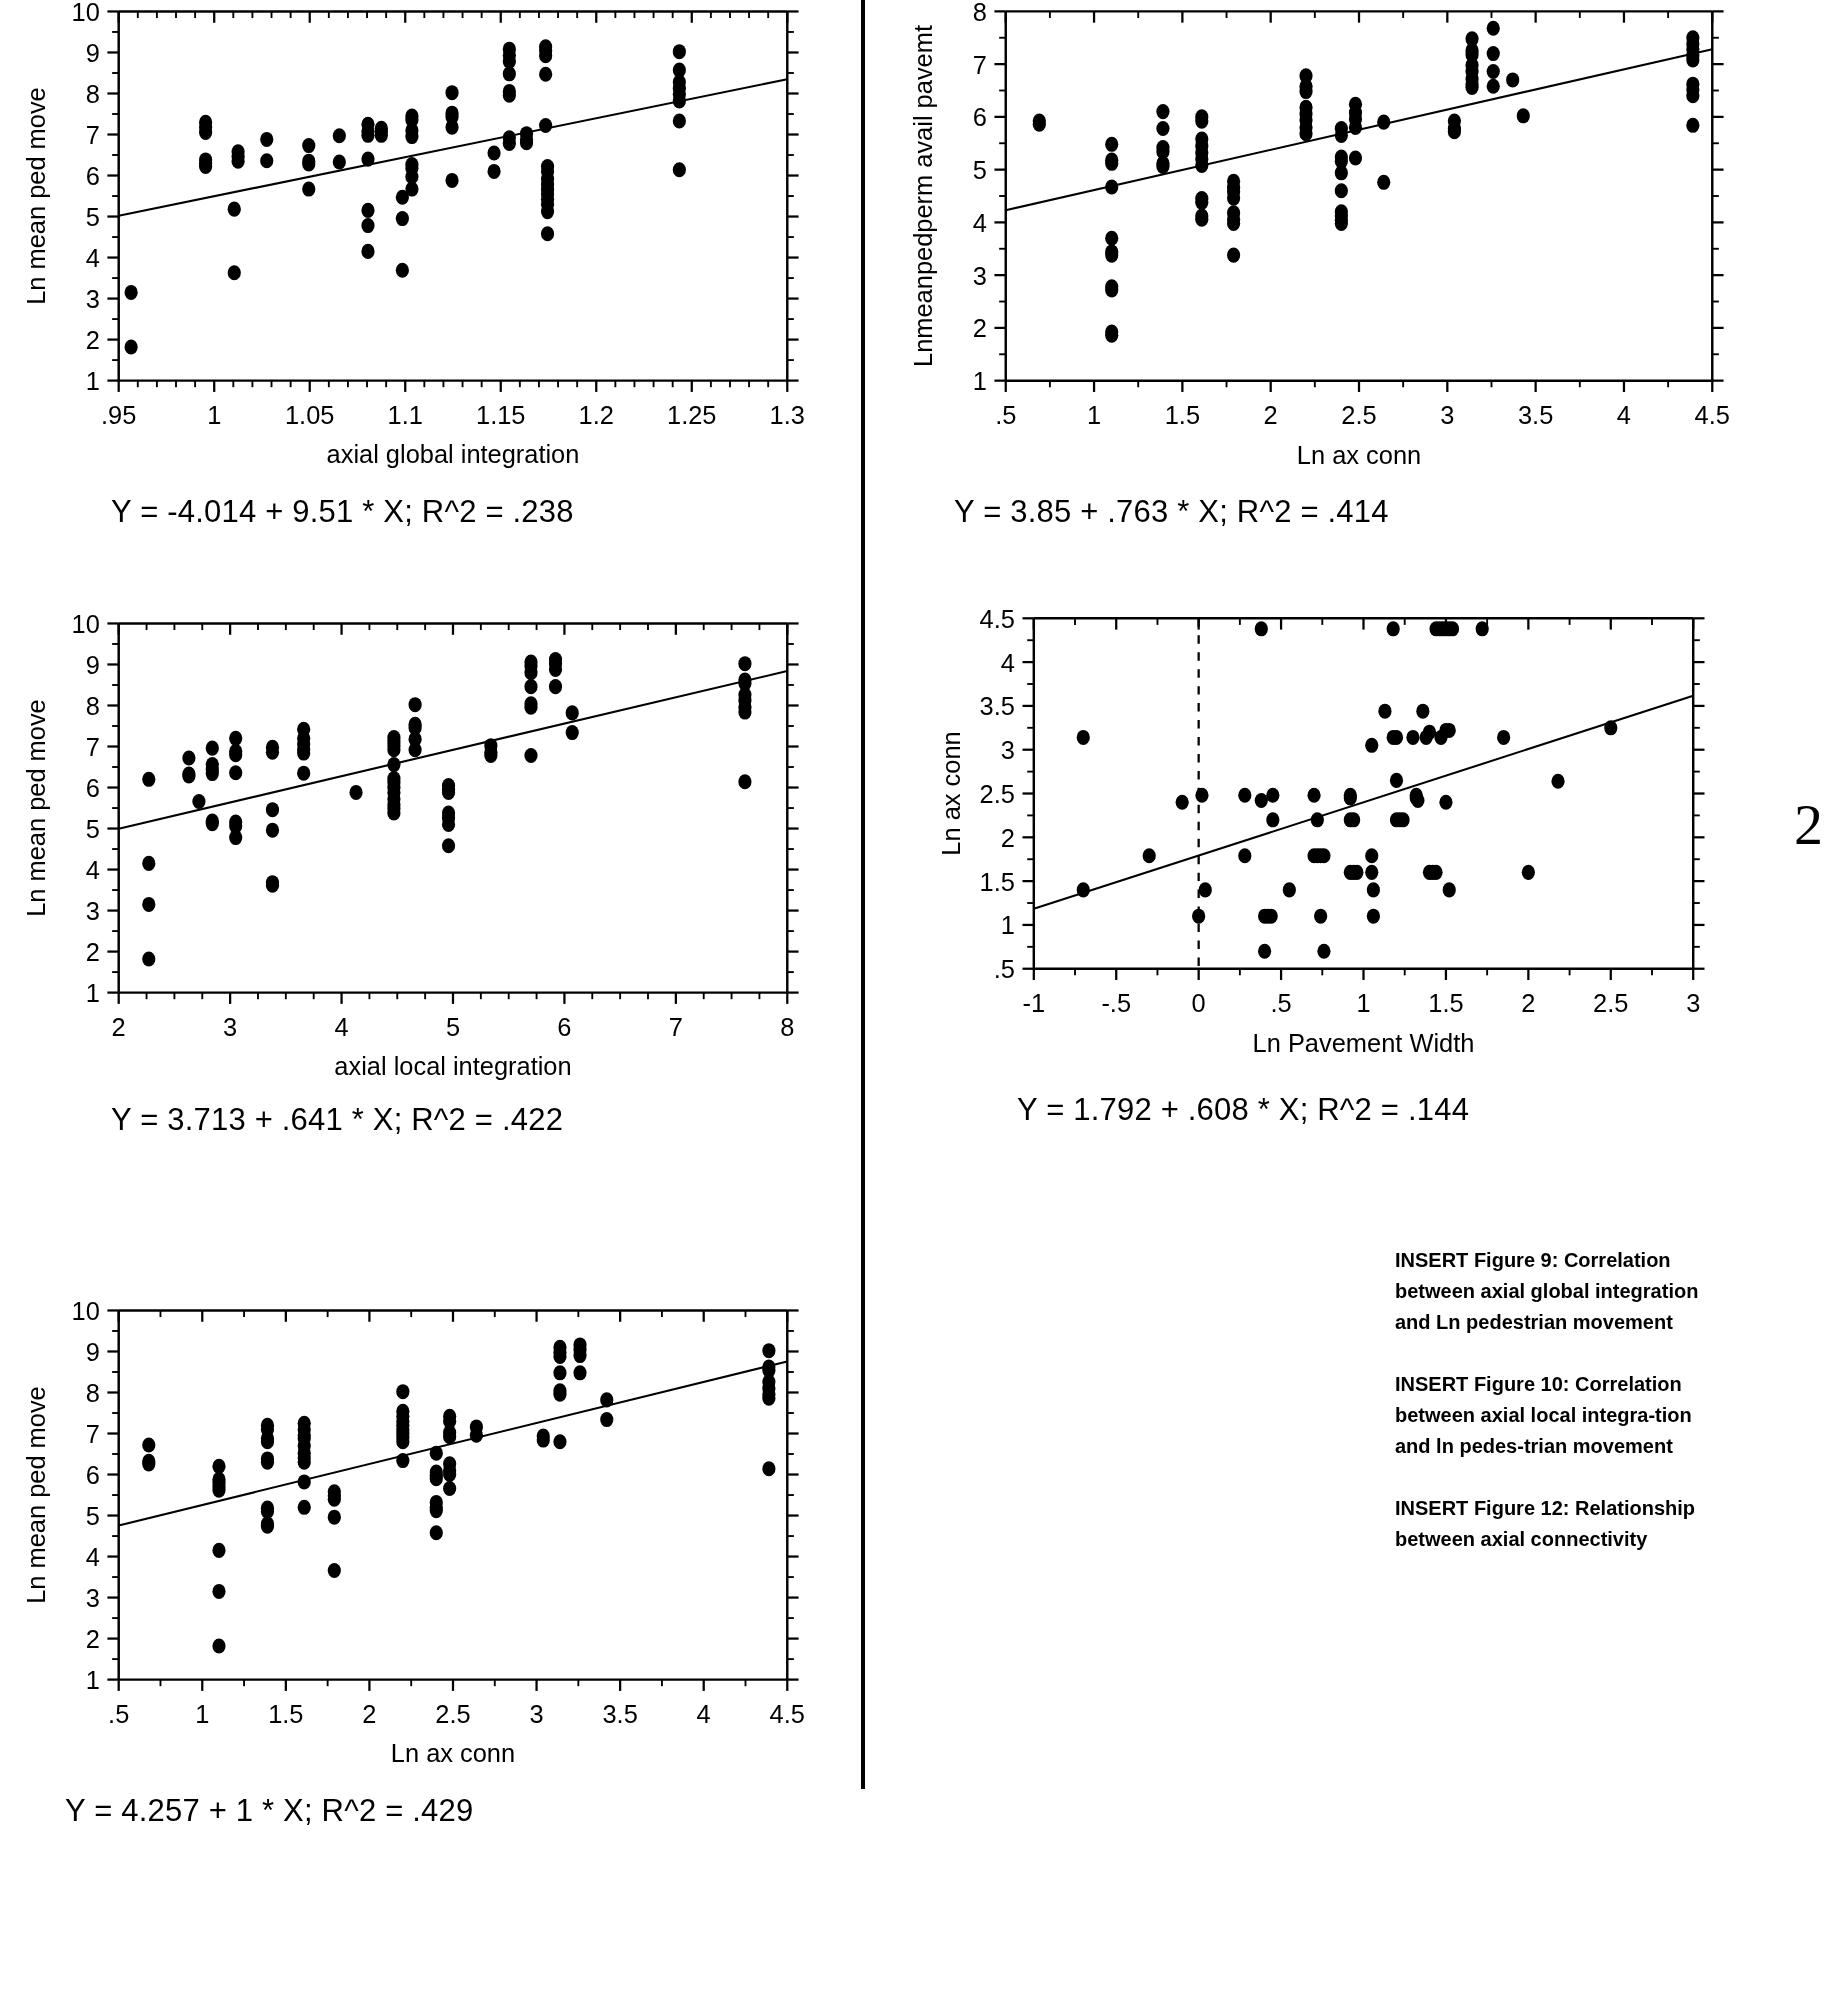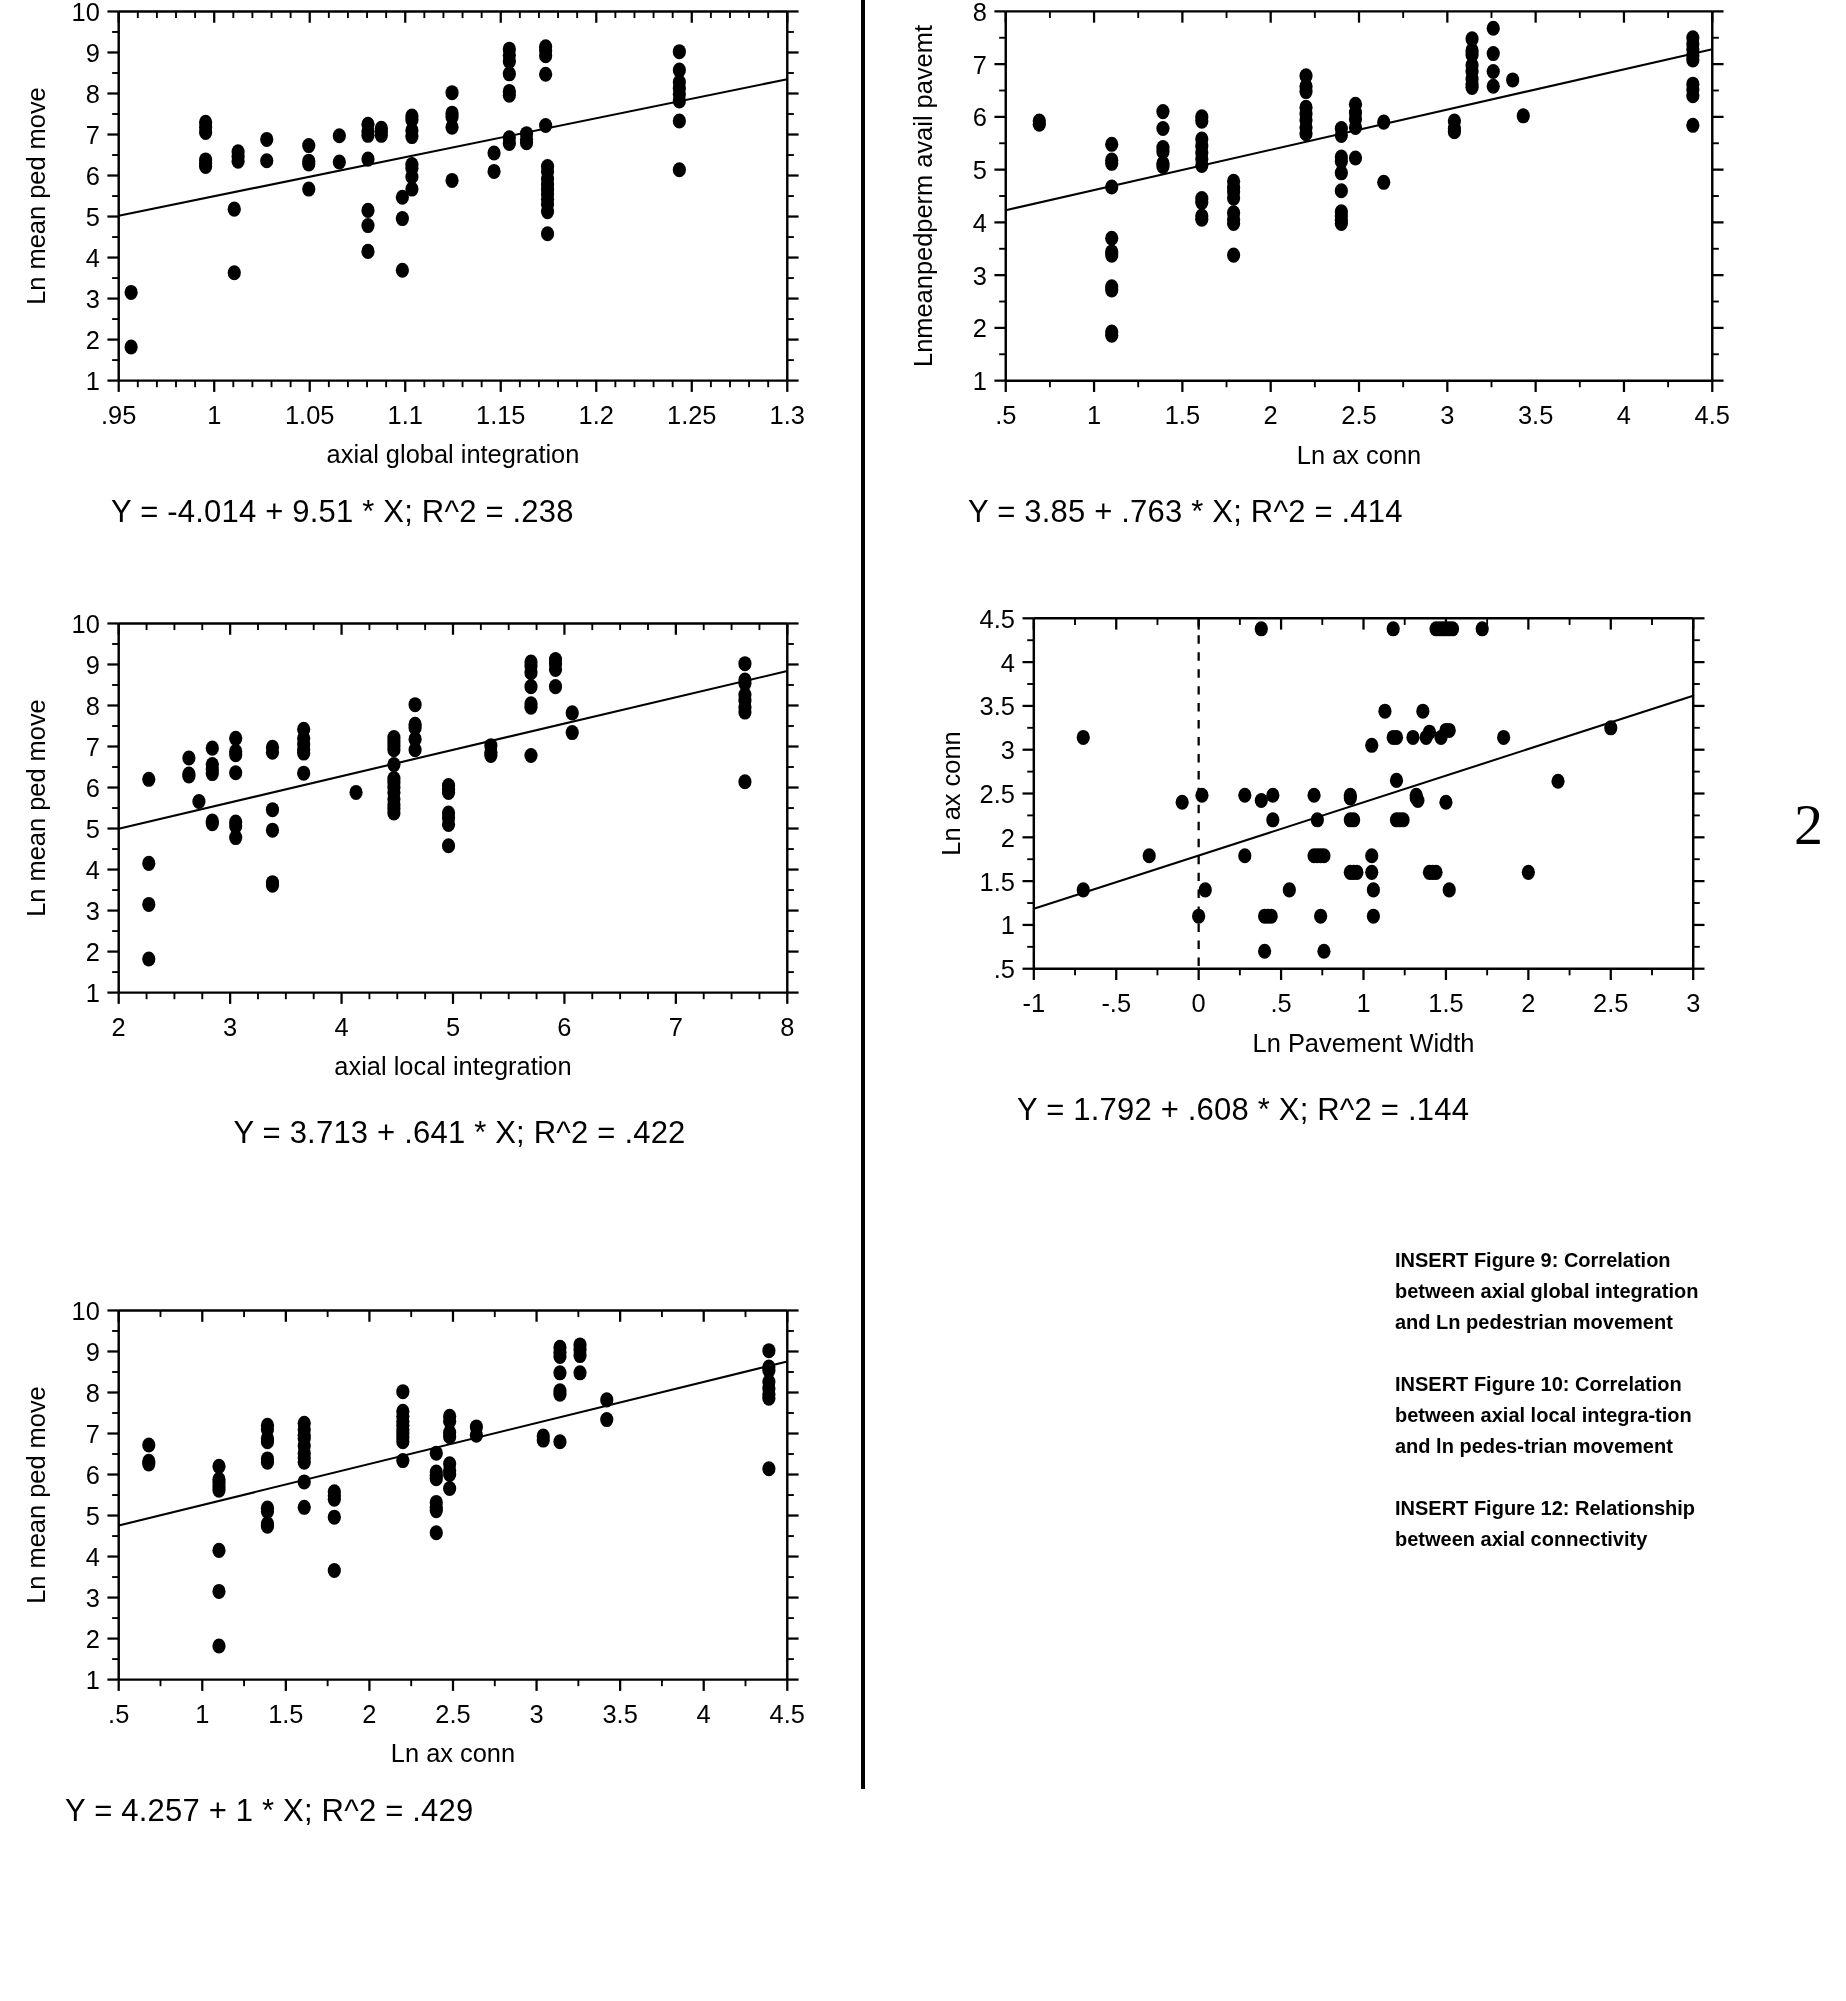--- a/index.html
+++ b/index.html
@@ -485,21 +485,21 @@
             <ellipse cx="837.3749999999999" cy="63.519999999999996" rx="7" ry="8" fill="#000"></ellipse>
             <ellipse cx="837.3749999999999" cy="89.27999999999999" rx="7" ry="8" fill="#000"></ellipse>
             <ellipse cx="837.3749999999999" cy="94.88000000000002" rx="7" ry="8" fill="#000"></ellipse>
             <ellipse cx="837.3749999999999" cy="101.59999999999998" rx="7" ry="8" fill="#000"></ellipse>
             <ellipse cx="837.3749999999999" cy="132.96" rx="7" ry="8" fill="#000"></ellipse>
             <text x="483" y="492" text-anchor="middle" font-family="&quot;Liberation Sans&quot;, sans-serif" font-size="27" fill="#000">Ln ax conn</text>
             <text x="30" y="208" text-anchor="middle" font-family="&quot;Liberation Sans&quot;, sans-serif" font-size="27" fill="#000" transform="rotate(-90 30 208)">Lnmeanpedperm avail pavemt</text>
           </g>
         </svg>
     </div>
-    <div class="equation" id="eq-chart-2" style="margin-left:64px; margin-top:3.8px;">Y = 3.85 + .763 * X; R^2 = .414</div>
+    <div class="equation" id="eq-chart-2" style="margin-left:50px; margin-top:3.8px;">Y = 3.85 + .763 * X; R^2 = .414</div>
   </div>
 
   <div class="figure" id="fig-chart-3" style="left:17px; top:612px;">
     <div class="plot-area">
       <svg class="plot-svg" id="svg-chart-3" width="791" height="490" viewBox="0 0 840 520">
           <g>
             <line x1="108" y1="12" x2="818" y2="12" stroke="#000" stroke-width="2.6"></line>
             <line x1="108" y1="12" x2="108" y2="404" stroke="#000" stroke-width="2.6"></line>
             <line x1="108" y1="404" x2="818" y2="404" stroke="#000" stroke-width="2.6"></line>
             <line x1="818" y1="12" x2="818" y2="404" stroke="#000" stroke-width="2.6"></line>
@@ -690,21 +690,21 @@
             <ellipse cx="773.0333333333333" cy="87.78666666666668" rx="7" ry="8" fill="#000"></ellipse>
             <ellipse cx="773.0333333333333" cy="93.88444444444448" rx="7" ry="8" fill="#000"></ellipse>
             <ellipse cx="773.0333333333333" cy="100.85333333333334" rx="7" ry="8" fill="#000"></ellipse>
             <ellipse cx="773.0333333333333" cy="106.08000000000001" rx="7" ry="8" fill="#000"></ellipse>
             <ellipse cx="773.0333333333333" cy="180.12444444444446" rx="7" ry="8" fill="#000"></ellipse>
             <text x="463" y="492" text-anchor="middle" font-family="&quot;Liberation Sans&quot;, sans-serif" font-size="27" fill="#000">axial local integration</text>
             <text x="30" y="208" text-anchor="middle" font-family="&quot;Liberation Sans&quot;, sans-serif" font-size="27" fill="#000" transform="rotate(-90 30 208)">Ln mean ped move</text>
           </g>
         </svg>
     </div>
-    <div class="equation" id="eq-chart-3" style="margin-left:94px; margin-top:13px;text-align:center;">Y = 3.713 + .641 * X; R^2 = .422</div>
+    <div class="equation" id="eq-chart-3" style="margin-left:94px; margin-top:0;">Y = 3.713 + .641 * X; R^2 = .422</div>
   </div>
 
   <div class="figure" id="fig-chart-4" style="left:932px; top:607px;">
     <div class="plot-area">
       <svg class="plot-svg" id="svg-chart-4" width="782" height="471" viewBox="0 0 830 500">
           <g>
             <line x1="108" y1="12" x2="808" y2="12" stroke="#000" stroke-width="2.6"></line>
             <line x1="108" y1="12" x2="108" y2="384" stroke="#000" stroke-width="2.6"></line>
             <line x1="108" y1="384" x2="808" y2="384" stroke="#000" stroke-width="2.6"></line>
             <line x1="808" y1="12" x2="808" y2="384" stroke="#000" stroke-width="2.6"></line>

